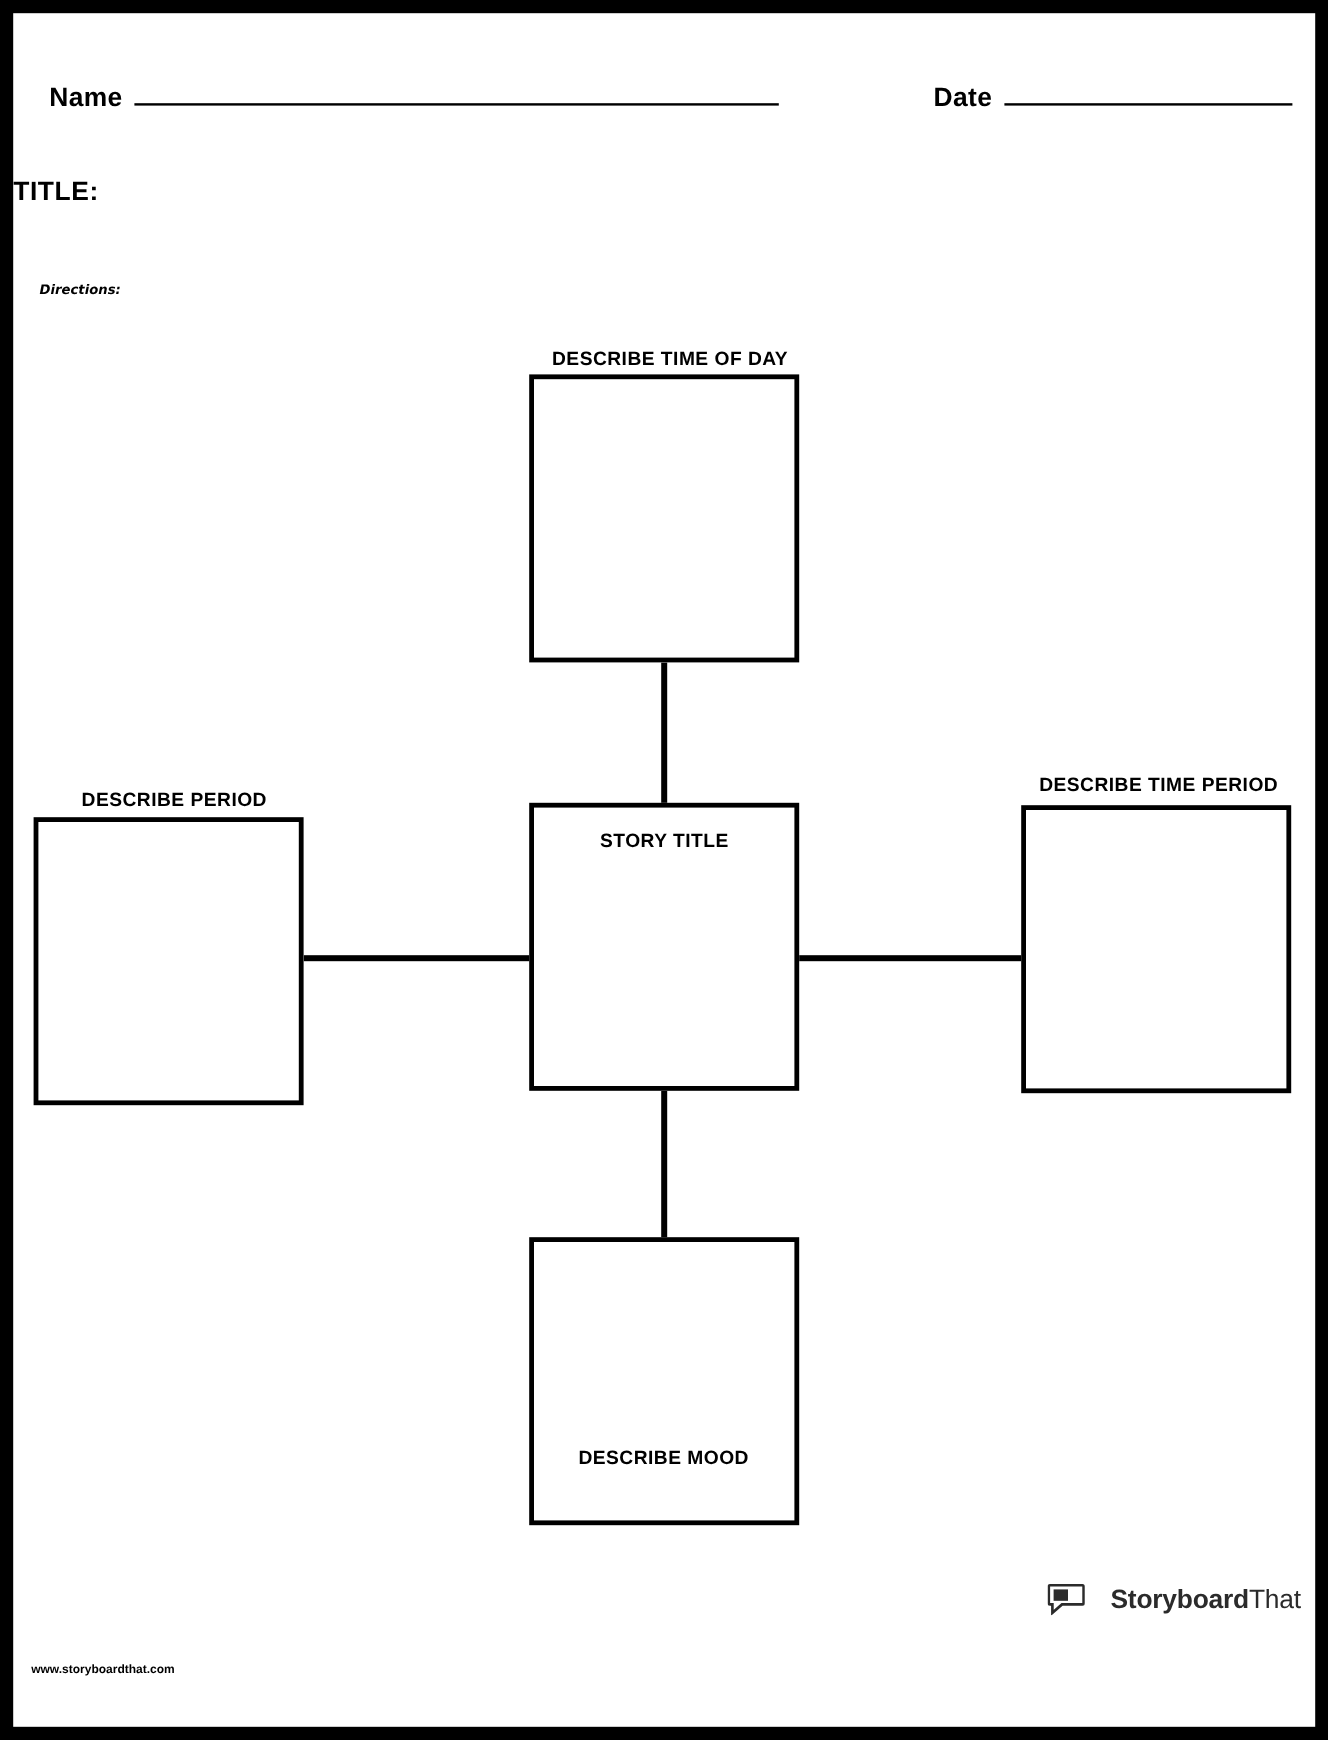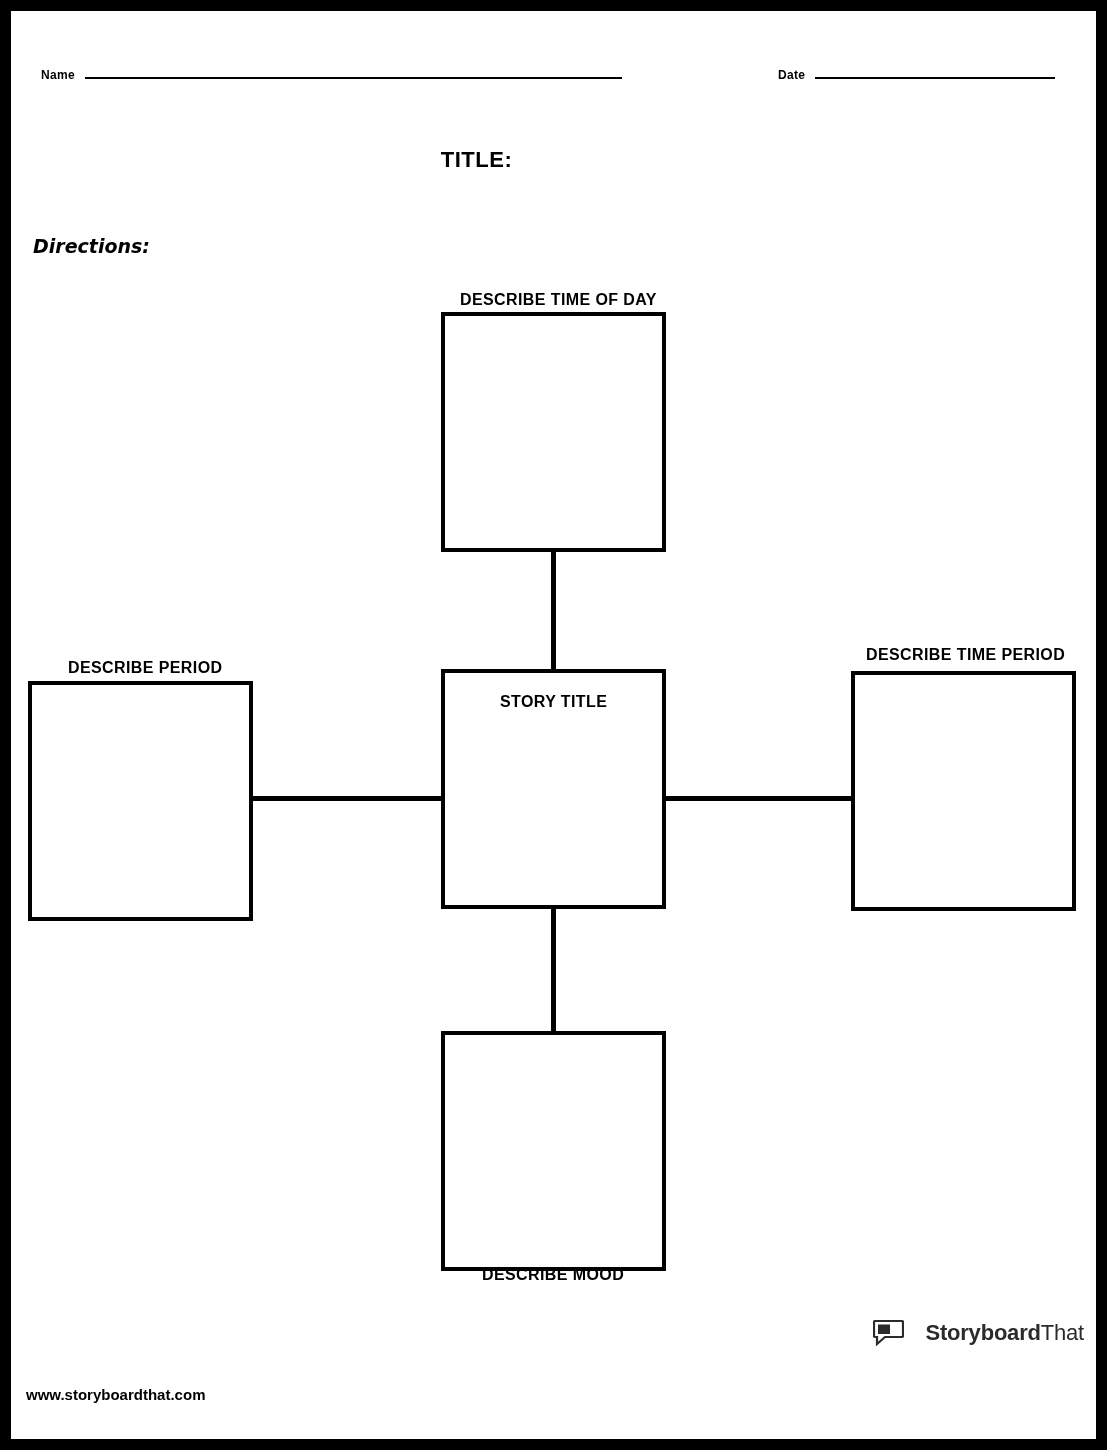--- a/index.html
+++ b/index.html
@@ -28,21 +28,21 @@
 
   
   .name-row {
     position: absolute;
     left: 30px;
     top: 57px;
     display: flex;
     align-items: baseline;
   }
   .name-label, .date-label {
-    font-size: 12px;
+    font-size: 22px;
     font-weight: bold;
     color: #000;
     letter-spacing: 0.3px;
   }
   .rule {
     display: inline-block;
     border-bottom: 2px solid #000;
     margin-left: 10px;
   }
   .name-rule { width: 537px; }
@@ -54,31 +54,31 @@
     align-items: baseline;
     justify-content: space-between;
   }
   .date-rule { width: 240px; }
 
   .title-line {
     position: absolute;
     top: 136px;
     left: 0;
     width: 931px;
-    text-align: center;
+    text-align: left;
     font-size: 22px;
     font-weight: bold;
     letter-spacing: 0.5px;
   }
 
   .directions {
     position: absolute;
     left: 22px;
     top: 224px;
-    font-size: 19px;
+    font-size: 11px;
     font-weight: bold;
     font-style: italic;
     font-family: "DejaVu Sans", sans-serif;
   }
 
   
   .diagram { position: absolute; left: 0; top: 0; width: 1025px; height: 1428px; }
 
   .box {
     position: absolute;
@@ -115,29 +115,29 @@
   .lbl-left  { left: 57px;  top: 648px; }
   .conn-left { left: 242px; top: 785px; width: 190px; height: 5px; }
 
   
   .box-right { left: 840px; top: 660px; width: 225px; height: 240px; }
   .lbl-right { left: 855px; top: 635px; }
   .conn-right{ left: 653px; top: 785px; width: 190px; height: 5px; }
 
   
   .box-bottom { left: 430px; top: 1020px; width: 225px; height: 240px; }
-  .lbl-bottom { left: 471px; top: 1255px; }
+  .lbl-bottom { left: 471px; top: 1196px; }
   .conn-bottom{ left: 540px; top: 898px; width: 5px; height: 124px; }
 
   
   .url {
     position: absolute;
     left: 15px;
     top: 1375px;
-    font-size: 15px;
+    font-size: 10px;
     font-weight: bold;
     color: #000;
   }
   .brand {
     position: absolute;
     right: 12px;
     top: 1308px;
     display: flex;
     align-items: center;
     gap: 21px;

